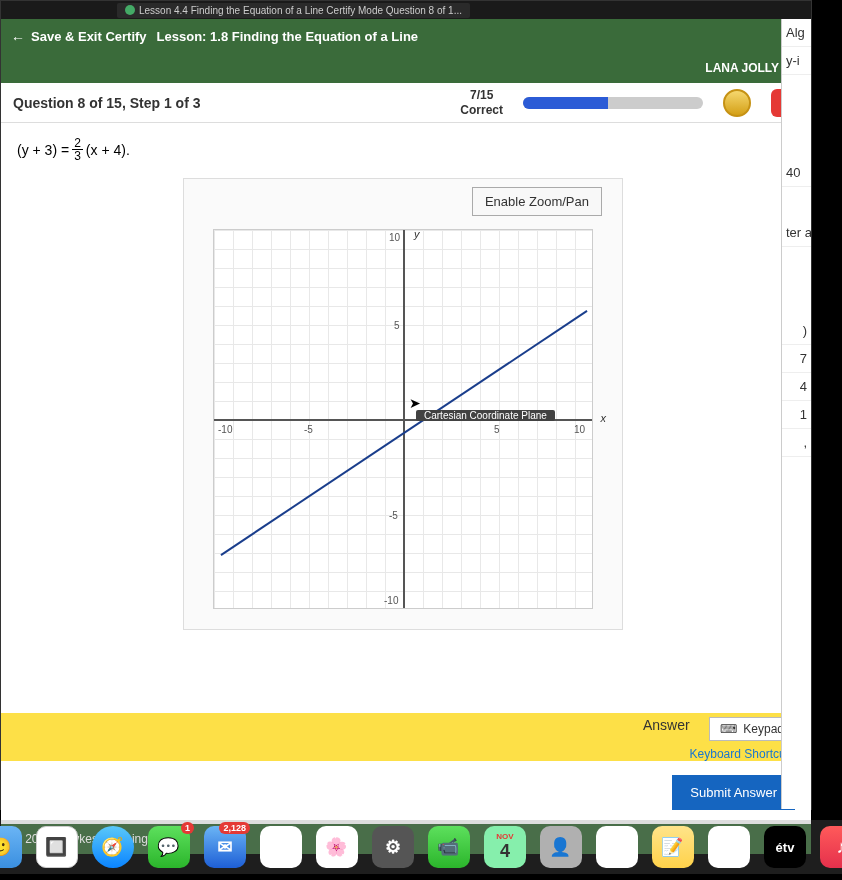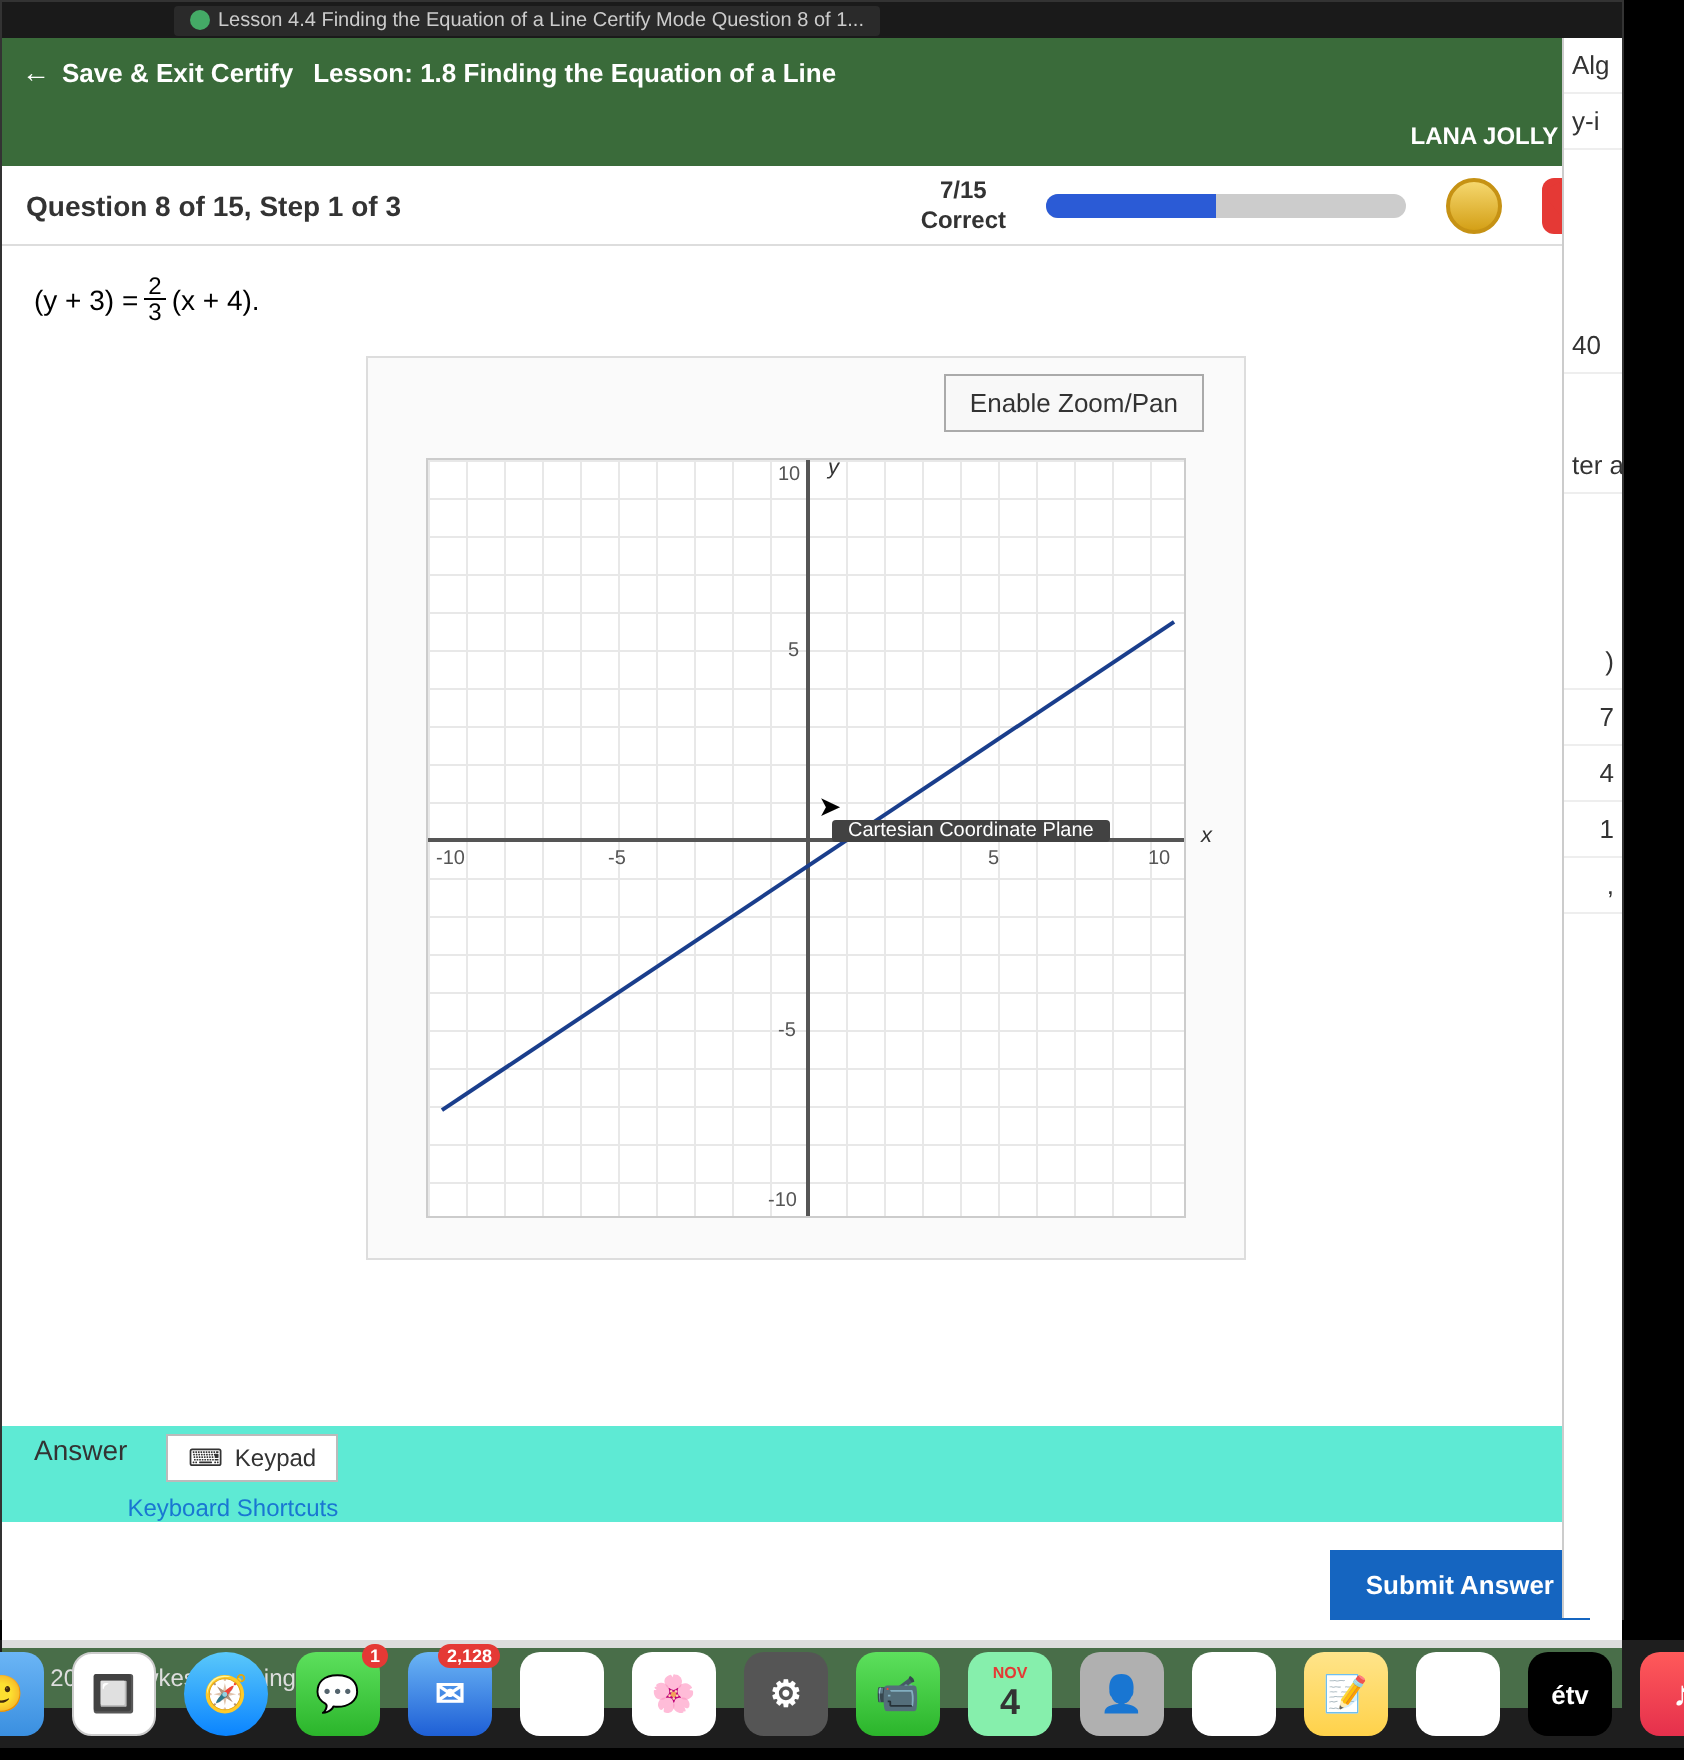--- a/index.html
+++ b/index.html
@@ -1,18 +1,18 @@
 <!DOCTYPE html>
 <html><head>
 <meta charset="utf-8">
 <style>
 *{box-sizing:border-box;margin:0;padding:0;font-family:Arial,Helvetica,sans-serif}
 body{width:842px;height:880px;background:#000;overflow:hidden;position:relative}
 .app{width:812px;height:810px;background:#f5f5f5;position:relative;border:1px solid #333}
-.tabbar{height:18px;background:#1a1a1a;color:#ccc;font-size:10px;display:flex;align-items:center;padding-left:86px;gap:8px}
+.tabbar{height:18px;background:#1a1a1a;color:#ccc;font-size:10px;display:flex;align-items:center;padding-left:116px;gap:8px}
 .tabbar .tab{background:#2a2a2a;padding:2px 8px;border-radius:2px;display:flex;align-items:center;gap:4px}
 .tabbar .circ{width:10px;height:10px;border-radius:50%;background:#4a6;display:inline-block}
 .hdr{height:34px;background:#3a6b3a;color:#fff;display:flex;align-items:center;padding:0 10px;font-size:13px;gap:10px}
 .hdr .save{display:flex;align-items:center;gap:6px;font-weight:bold;cursor:pointer}
 .hdr .arrow{font-size:14px}
 .hdr .lesson{font-weight:bold}
 .userbar{height:30px;background:#3a6b3a;display:flex;justify-content:flex-end;align-items:center;padding:0 14px;color:#fff;font-size:12px;font-weight:bold;gap:8px}
 .userbar .caret{font-size:10px}
 .qrow{height:40px;background:#fff;border-bottom:1px solid #ddd;display:flex;align-items:center;padding:0 12px;font-size:14px;font-weight:bold;color:#333;gap:20px}
 .qrow .spacer{flex:1}
@@ -33,26 +33,26 @@
 .graph{width:380px;height:380px;margin:40px auto 10px;position:relative;border:1px solid #ccc;background:#fff}
 .grid{position:absolute;inset:0;background-image:linear-gradient(#e8e8e8 1px,transparent 1px),linear-gradient(90deg,#e8e8e8 1px,transparent 1px);background-size:19px 19px}
 .axis-x,.axis-y{position:absolute;background:#555}
 .axis-x{left:0;right:0;top:50%;height:2px}
 .axis-y{top:0;bottom:0;left:50%;width:2px}
 .axlbl{position:absolute;font-size:11px;font-style:italic;color:#333}
 .tick{position:absolute;font-size:10px;color:#555}
 .line{position:absolute;width:440px;height:2px;background:#1a3e8c;transform-origin:center;left:-30px;top:202px;transform:rotate(-33.7deg)}
 .cursor{position:absolute;left:195px;top:165px;font-size:14px;color:#000}
 .tooltip{position:absolute;left:202px;top:180px;background:#424242;color:#fff;font-size:10px;padding:0 8px;border-radius:2px}
-.ansrow{display:flex;justify-content:flex-start;align-items:flex-start;padding:4px 16px 0;font-size:14px;color:#333;background:#5eead4}
+.ansrow{display:flex;justify-content:flex-end;align-items:flex-start;padding:4px 16px 0;font-size:14px;color:#333;background:#fde047}
 .ansrow .right{text-align:right}
 .keypad{border:1px solid #bbb;padding:4px 10px;font-size:12px;display:inline-flex;align-items:center;gap:6px;cursor:pointer;background:#fff}
 .kshort{color:#1976d2;font-size:12px;margin-top:6px;cursor:pointer}
 .submitrow{padding:14px 16px;text-align:right;background:#fff}
-.submit{background:#1565c0;color:#fff;border:none;padding:10px 18px;font-size:13px;font-weight:bold;cursor:pointer}
+.submit{background:#1565c0;color:#fff;border:none;padding:10px 18px;font-size:13px;font-weight:normal;cursor:pointer}
 .foot{height:30px;background:#3a6b3a;color:#fff;font-size:12px;display:flex;align-items:center;padding:0 12px}
 .rightpanel{position:absolute;right:0;top:18px;width:30px;height:790px;background:#fff;border-left:1px solid #ccc;font-size:13px;color:#333;overflow:hidden}
 .rightpanel div{padding:6px 4px;border-bottom:1px solid #eee;white-space:nowrap}
 .dock{position:absolute;bottom:6px;left:50%;transform:translateX(-50%);display:flex;gap:14px;align-items:end;padding:6px 16px;background:rgba(120,120,120,0.25);border-radius:18px}
 .dockicon{width:42px;height:42px;border-radius:10px;position:relative;display:flex;align-items:center;justify-content:center;font-size:18px;color:#fff;font-weight:bold}
 .badge{position:absolute;top:-4px;right:-4px;background:#e53935;color:#fff;font-size:9px;border-radius:8px;padding:1px 4px}
 .di-finder{background:linear-gradient(#6bb5f5,#3a8fe0)}
 .di-lp{background:#fff;border:1px solid #ccc}
 .di-safari{background:linear-gradient(#5ac8fa,#0a84ff);border-radius:50%}
 .di-msg{background:linear-gradient(#5de05d,#2bb52b)}

